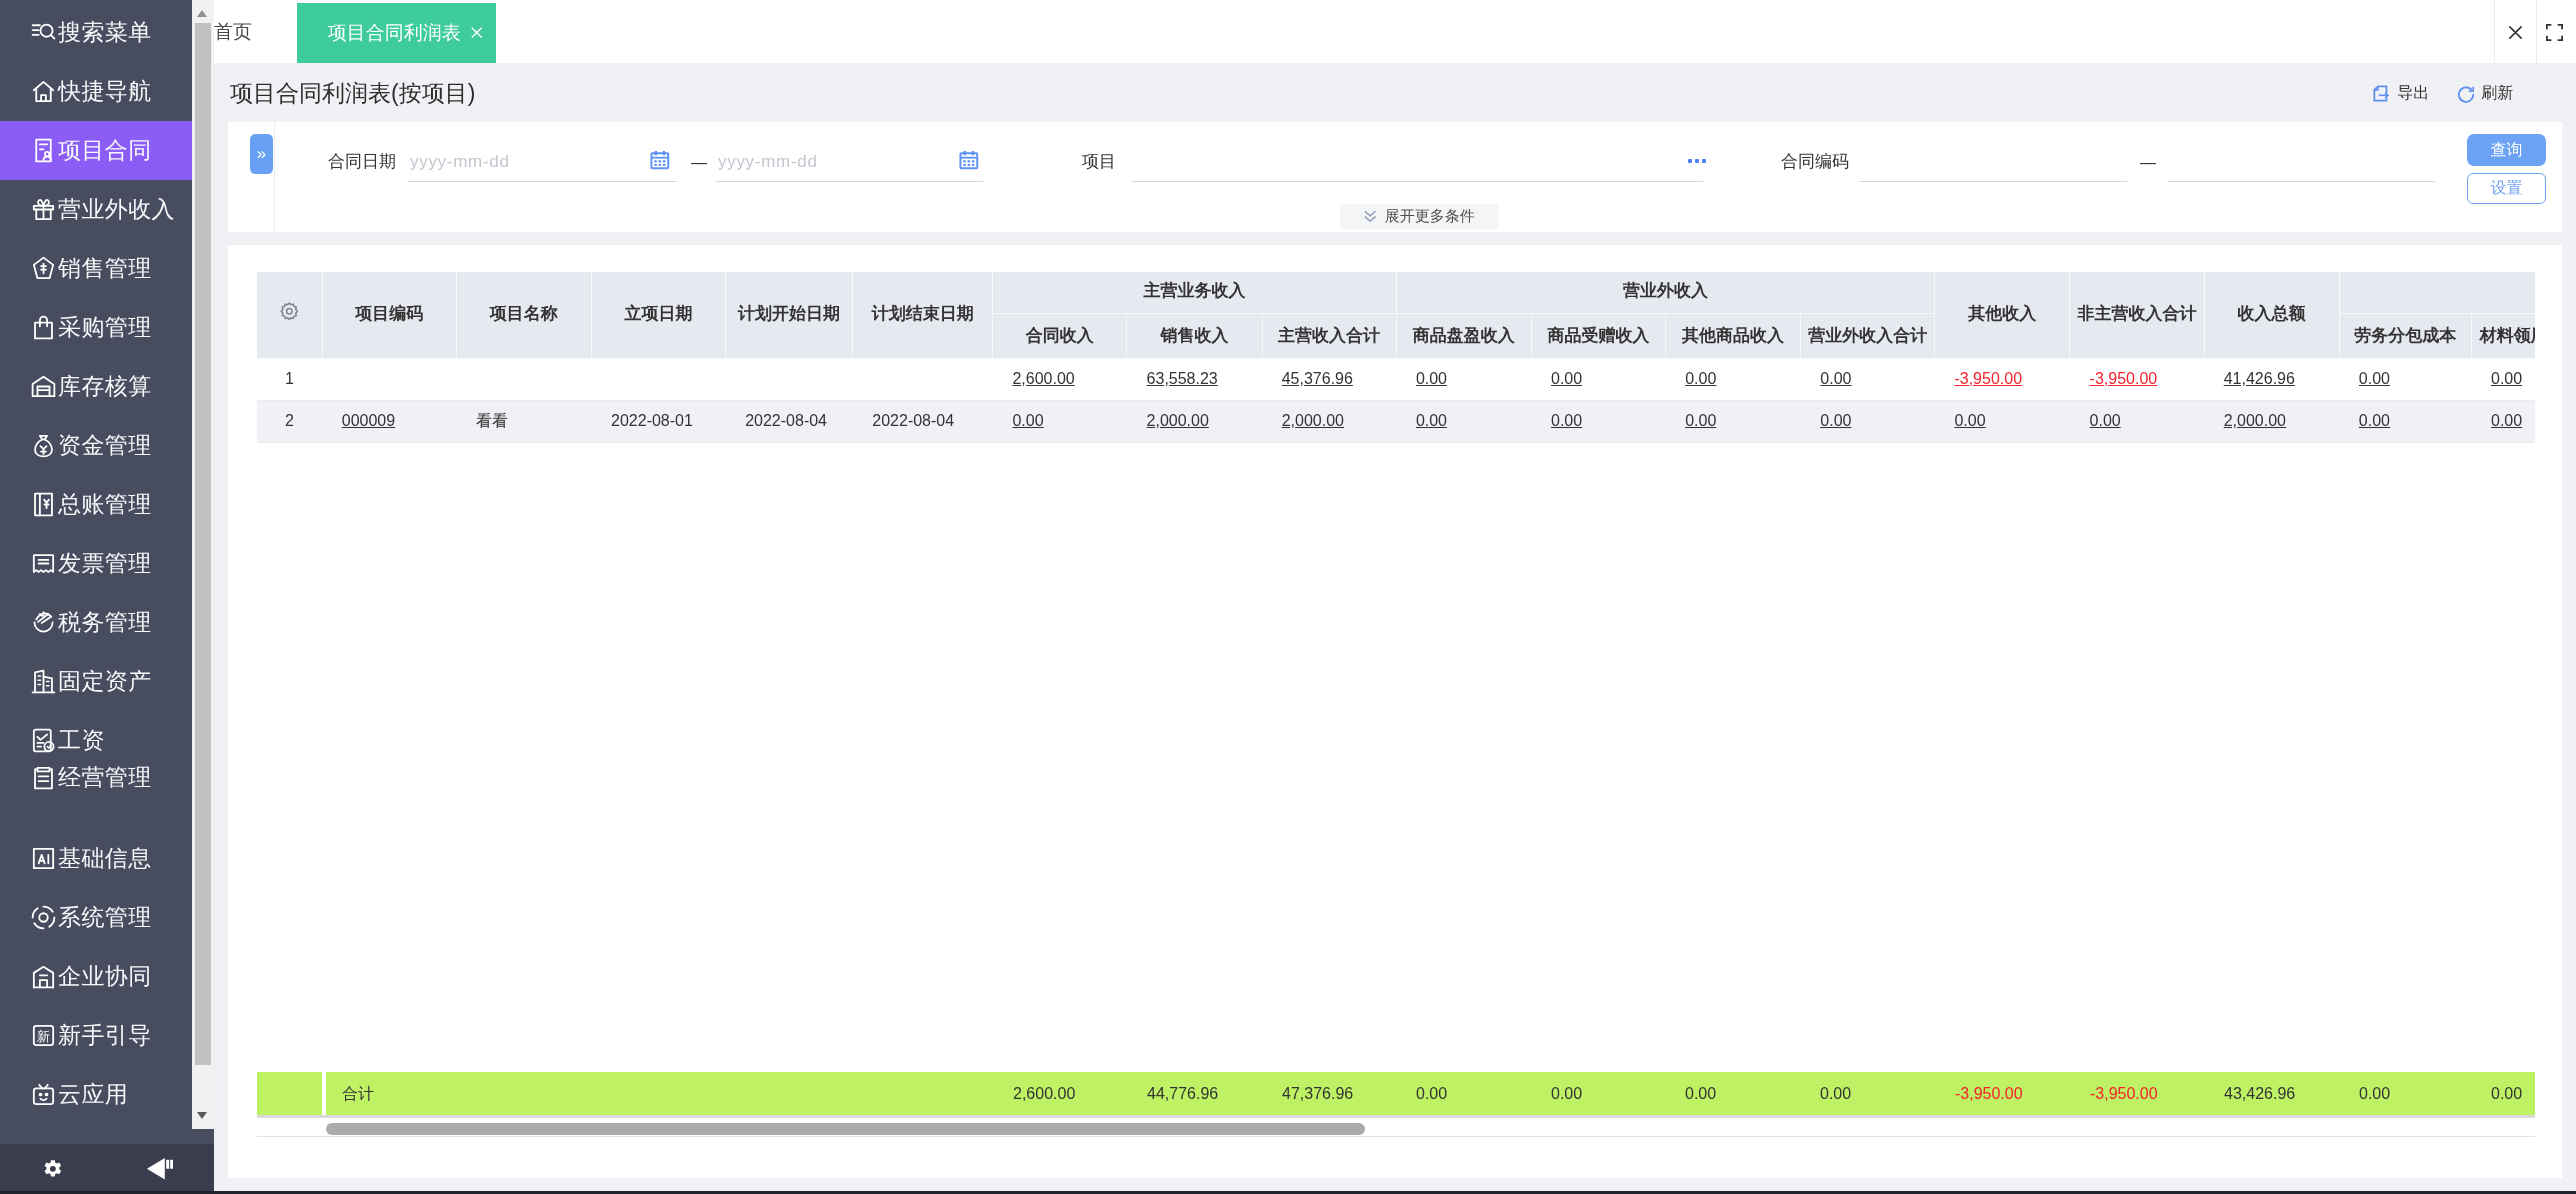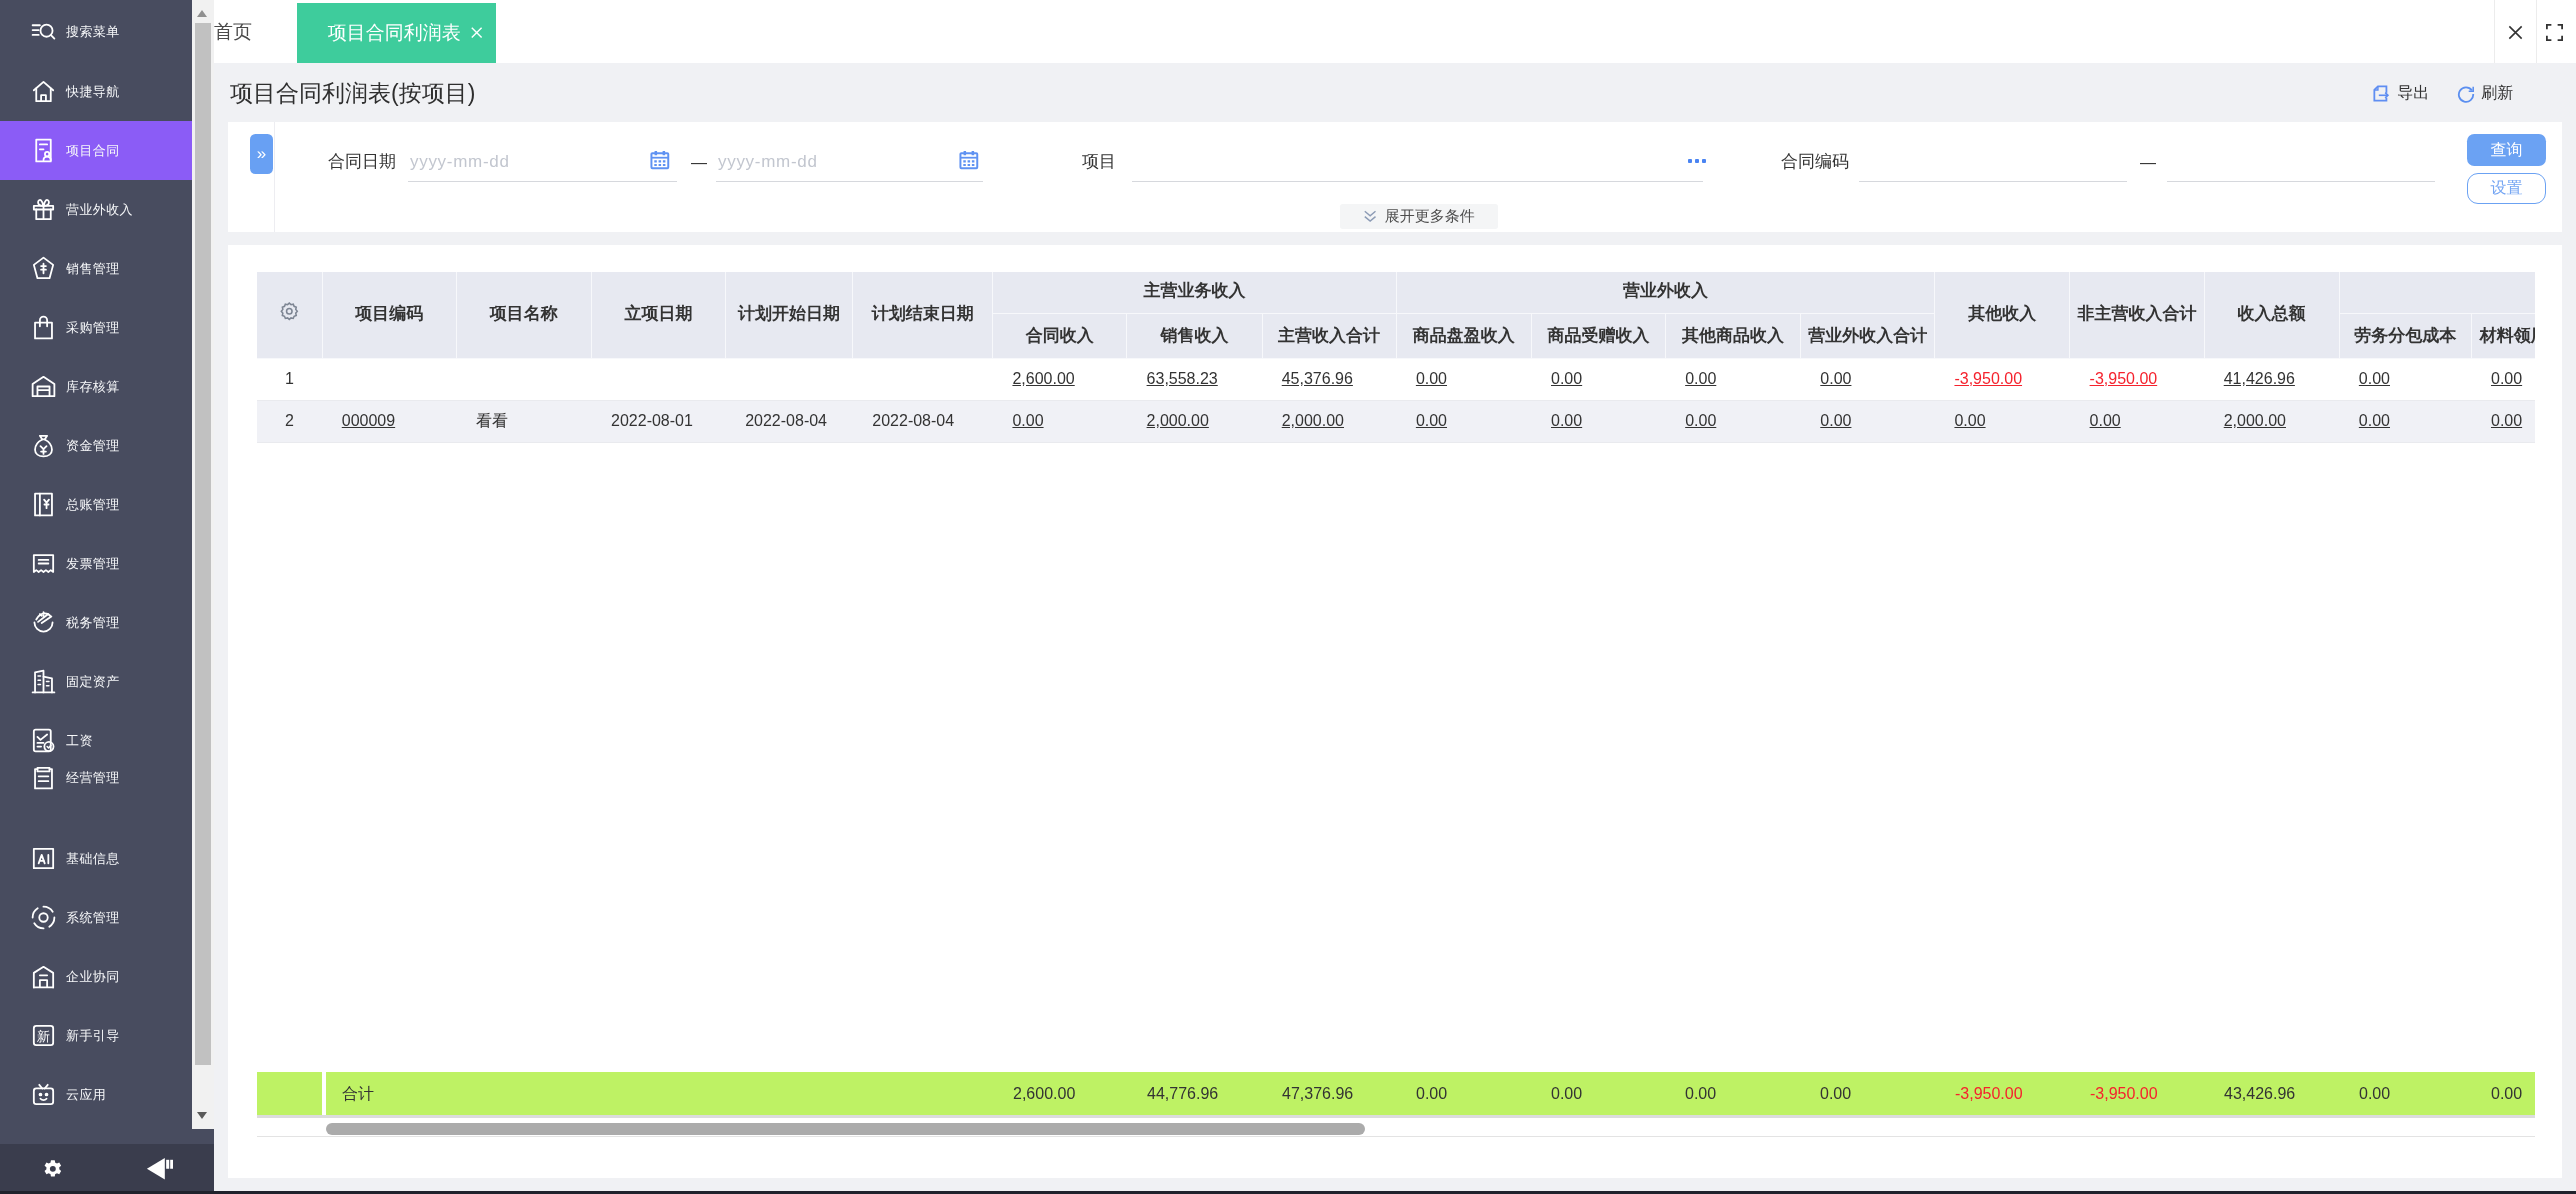--- a/index.html
+++ b/index.html
@@ -1,38 +1,38 @@
 <!DOCTYPE html>
 <html style="font-size:14.3px"><head><meta charset="utf-8"><style>
 *{margin:0;padding:0;box-sizing:border-box}
 html,body{width:2576px;height:1194px;overflow:hidden}
 body{font-family:"Liberation Sans",sans-serif;background:#f0f1f4;position:relative}
 .abs{position:absolute}
 #sidebar{position:absolute;left:0;top:0;width:214px;height:1194px;background:#484c5f}
 .mi{position:absolute;left:0;width:192px;height:59px;display:flex;align-items:center;padding-left:29px}
-.mi .lb{color:#f7f8fa;font-size:13px;margin-left:8px;letter-spacing:0.4px}
+.mi .lb{color:#f7f8fa;font-size:23px;margin-left:0;letter-spacing:0.4px}
 .mi.sel{background:#8b5cf6}
 #sbtrack{position:absolute;left:192px;top:0;width:21.5px;height:1129px;background:#f1f1f1}
 #sbthumb{position:absolute;left:195px;top:23px;width:16px;height:1042px;background:#c1c1c1}
 #footer{position:absolute;left:0;top:1144px;width:214px;height:50px;background:#3a3d4d;display:flex;align-items:center}
 #tabbar{position:absolute;left:214px;top:0;width:2362px;height:63px;background:#fff}
 .tabhome{position:absolute;left:214px;top:0;width:83px;height:63px;line-height:63px;text-align:left;font-size:19px;color:#4a4a4a}
 .tabact{position:absolute;left:297px;top:2.7px;width:199px;height:60px;background:#3ecc9c;color:#fff;display:flex;align-items:center;justify-content:center;font-size:19px;padding-left:18px}
 #titlebar{position:absolute;left:230px;top:64px;height:59px;line-height:59px;font-size:23px;color:#2e2e2e}
 .toolbtn{position:absolute;top:66px;height:55px;display:flex;align-items:center;font-size:16px;color:#333}
 .toolbtn svg{margin-right:6.3px}
 #fcard{position:absolute;left:228px;top:122px;width:2334px;height:110px;background:#fff}
 .flabel{position:absolute;font-size:17px;color:#333;top:153px;height:17px;line-height:17px}
 .fph{position:absolute;font-size:17px;color:#c2c6cf;top:153px;height:17px;line-height:17px;letter-spacing:0.7px}
 .uline{position:absolute;height:0.9px;background:#d6d8dd;top:181px}
 .dash{position:absolute;font-size:16px;color:#333;top:154px}
 .calic{position:absolute;top:150px}
 #expbtn{position:absolute;left:1340px;top:204px;width:158px;height:25px;background:#f4f5f6;border-radius:2.7px;display:flex;align-items:center;justify-content:center;font-size:15px;color:#4e4e4e}
 #qbtn{position:absolute;left:2467px;top:134px;width:79px;height:32px;background:#6ba2f3;border-radius:7.2px;color:#fff;font-size:16px;text-align:center;line-height:32px}
-#sbtn{position:absolute;left:2467px;top:173px;width:79px;height:31px;background:#fff;border:1.8px solid #6ba2f3;border-radius:11px;color:#74a5f3;font-size:16px;text-align:center;line-height:28px}
+#sbtn{position:absolute;left:2467px;top:173px;width:79px;height:31px;background:#fff;border:1.8px solid #6ba2f3;border-radius:6px;color:#74a5f3;font-size:16px;text-align:center;line-height:28px}
 #tcard{position:absolute;left:228px;top:245px;width:2334px;height:933px;background:#fff}
 #tscroll{position:absolute;left:257px;top:272px;width:2278px;overflow:hidden}
 table{border-collapse:collapse;table-layout:fixed;width:2355px}
 th{background:#e7e9f1;font-size:17px;color:#333;font-weight:bold;border-right:1.8px solid #f7f8fb;border-bottom:0.9px solid #f7f8fb;padding:0;text-align:center}
 tr.gr th{height:41px;padding-bottom:2.7px}
 tr.sr th{height:45px}
 td{font-size:16px;color:#333;padding:0 0 0 19.7px;height:42px;border-bottom:0.9px solid #e9eaee;text-align:left;white-space:nowrap;overflow:hidden}
 td.ctr{text-align:center;padding:0}
 tr.zeb td{background:#f0f1f6}
 .lnk{text-decoration:underline}

